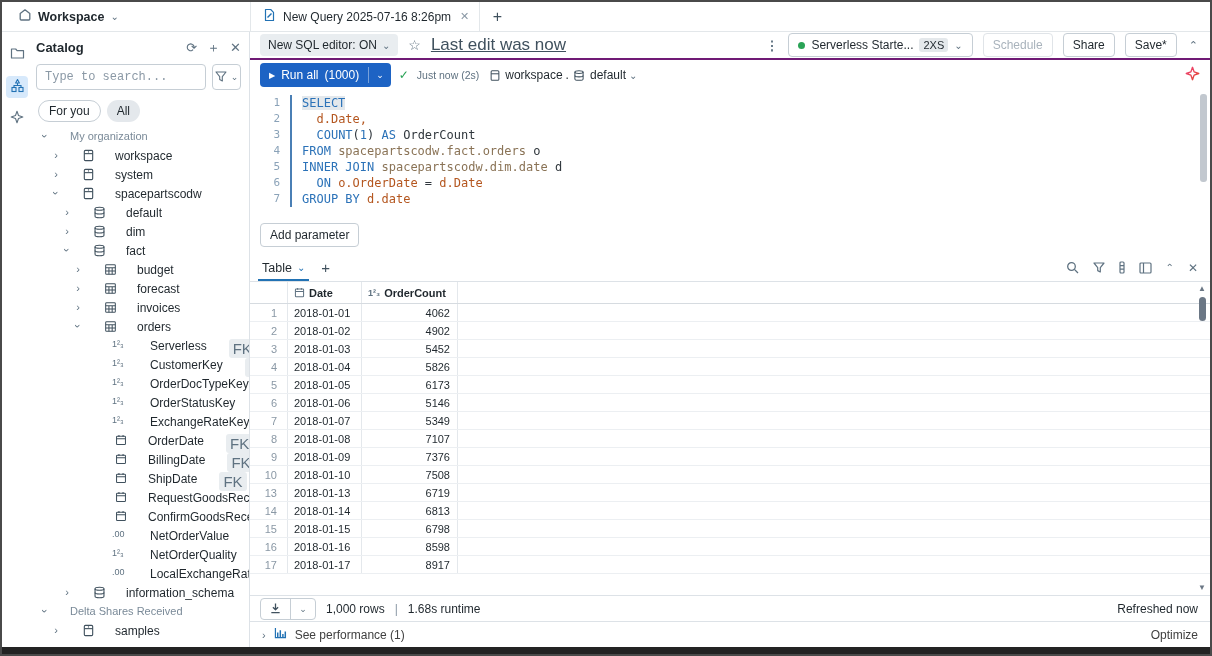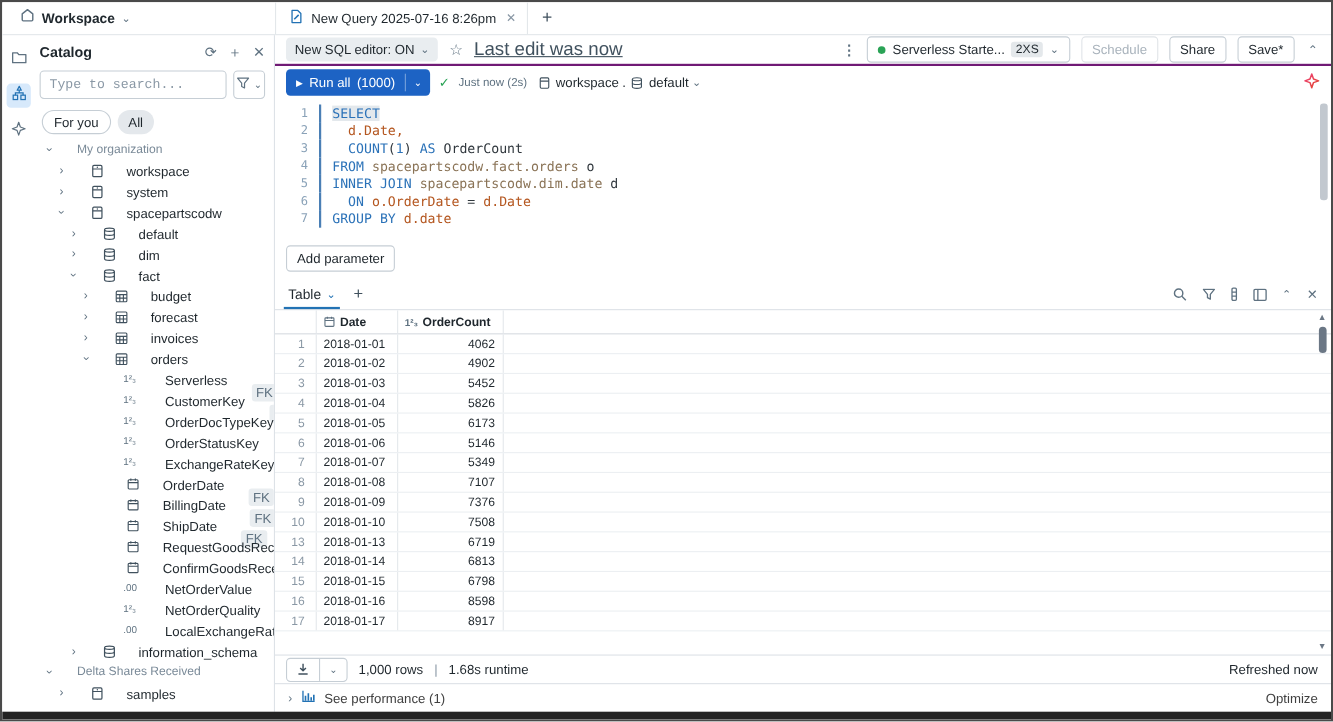--- a/index.html
+++ b/index.html
@@ -40,21 +40,21 @@
   .pill.filled { background:#e4e8ec; }
   .tree { flex:1; overflow:hidden; padding-left:2px; }
   .titem { height:19px; display:flex; align-items:flex-start; font-size:12px; color:#1f272d; white-space:nowrap;gap:16px; }
   .titem .chev { width:14px; flex:none; color:#5f7281; font-size:11px; text-align:center; display:inline-block; }
   .titem .chev.open { transform:rotate(90deg); }
   .titem .chev.none { visibility:hidden; }
   .tsection { color:#7a8a98; font-size:11px; }
   .ticon { width:18px; flex:none; display:flex; align-items:center; justify-content:center; color:#40515e; }
   .txticon { width:20px; flex:none; font-size:9px; color:#5f7281; letter-spacing:0; }
   .tlabel { margin-left:2px; }
-  .fk { margin-left:6px; background:#e9edf0; color:#5f7281; font-size:12px; padding:1px 4px; border-radius:3px;margin-top:10px; }
+  .fk { margin-left:6px; background:#e9edf0; color:#5f7281; font-size:15px; padding:1px 4px; border-radius:3px; }
 
   
   .main { flex:1; border-left:0; display:flex; flex-direction:column; min-width:0; position:relative; }
   .ed-toolbar { height:28px; flex:none; display:flex; align-items:center; padding:0 10px; gap:10px; border-bottom:2px solid #701a75; }
   .toggle-pill { background:#e9edf0; border-radius:4px; height:22px; display:flex; align-items:center; gap:5px; padding:0 8px; font-size:12px; color:#1f272d; }
   .star { color:#5f7281; font-size:14px; }
   .lastedit { font-size:17px; color:#40515e; text-decoration:underline; }
   .ed-toolbar .spacer, .run-bar .spacer, .rfooter .spacer, .perf .spacer { flex:1; }
   .kebab { color:#5f7281; font-weight:bold; font-size:13px; letter-spacing:0; }
   .btn { height:24px; border:1px solid #c6ced5; border-radius:4px; background:#fff; display:flex; align-items:center; gap:6px; padding:0 9px; font-size:12px; color:#1f272d; }

